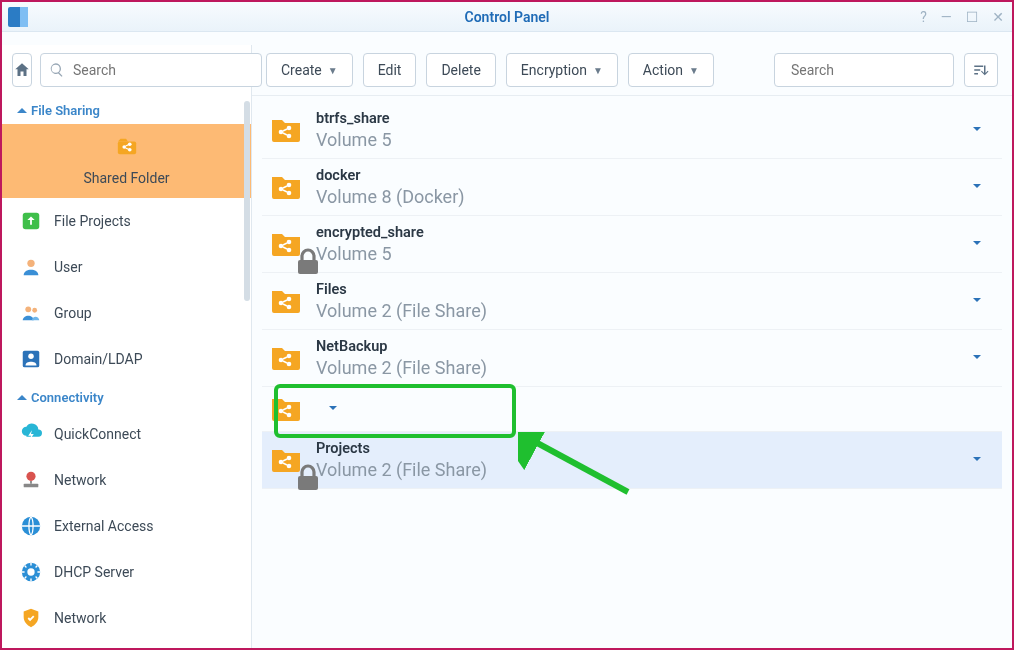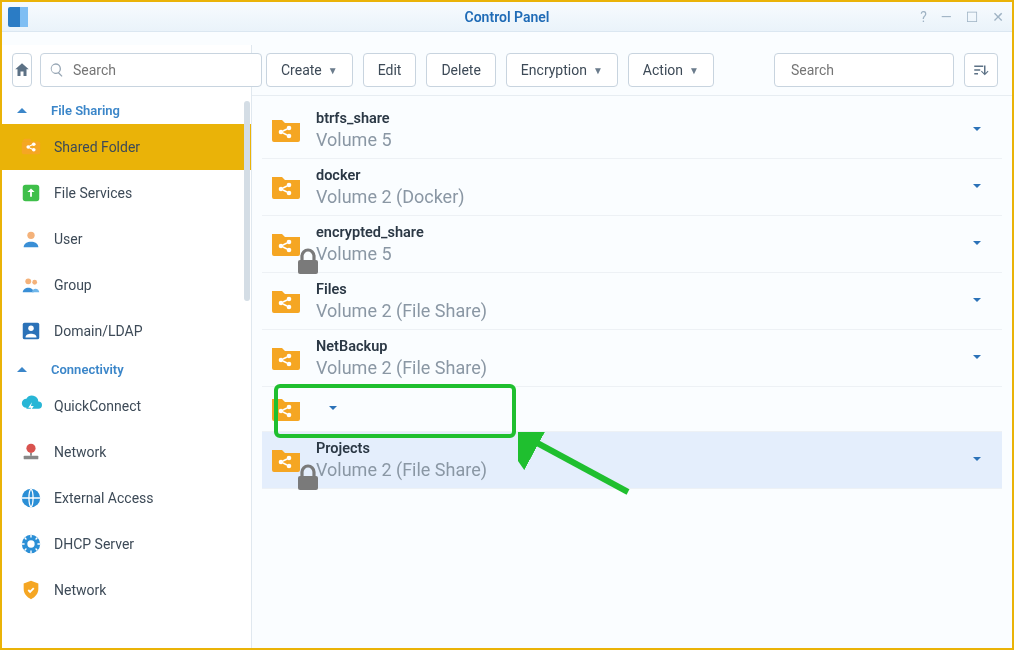--- a/index.html
+++ b/index.html
@@ -1,37 +1,37 @@
 <!DOCTYPE html>
 <html><head>
 <meta charset="utf-8">
 <style>
   * { box-sizing: border-box; font-family: -apple-system, "Segoe UI", Roboto, Arial, sans-serif; }
   body { margin:0; background:#fff; }
-  .window { width:1014px; height:650px; border:2px solid #eab308; position:relative; display:flex; flex-direction:column; background:#fafdff; }
+  .window { width:1014px; height:650px; border:2px solid #be185d; position:relative; display:flex; flex-direction:column; background:#fafdff; }
   .titlebar { height:30px; background:linear-gradient(#f7fbfe,#eaf3fa); border-bottom:1px solid #dbe7f1; display:flex; align-items:center; position:relative; }
   .title-icon { width:20px; height:20px; margin-left:6px; background:#2b7cc5; border-radius:2px; position:relative; }
   .title-icon::after{content:"";position:absolute;right:0;top:0;width:8px;height:20px;background:#7fbef3;}
   .titlebar .title { position:absolute; left:0; right:0; text-align:center; color:#1f6bb6; font-weight:600; font-size:14px; pointer-events:none;}
   .titlebar .controls { position:absolute; right:8px; top:0; height:30px; display:flex; gap:14px; align-items:center; color:#9fb3c4; font-size:14px;}
   .titlebar .controls span { cursor:pointer; }
   .body { flex:1; display:flex; min-height:0;margin-top:13px; }
   
   .sidebar { width:250px; border-right:1px solid #e0e8ef; display:flex; flex-direction:column; background:#fff; position:relative;}
   .sidebar-scroll { flex:1; overflow:hidden; }
   .sidebar-top { display:flex; gap:8px; padding:8px 10px 8px 10px; align-items:center;}
   .home-btn { width:40px; height:34px; border:1px solid #c8d4df; border-radius:4px; background:#fff; display:flex; align-items:center; justify-content:center; color:#5c7185;}
   .home-btn svg{width:18px;height:18px;fill:#5c7185;}
   .search-wrap { flex:1; height:34px; border:1px solid #c8d4df; border-radius:4px; display:flex; align-items:center; padding:0 8px; color:#98a7b5; background:#fff;}
   .search-wrap svg{width:16px;height:16px;fill:#98a7b5;margin-right:6px;}
   .search-wrap input{ border:none; outline:none; flex:1; font-size:14px; color:#333; background:transparent;}
-  .section-hdr { display:flex; align-items:center; gap:23px; padding:8px 14px 6px 14px; color:#3b86c9; font-weight:600; font-size:13px;}
+  .section-hdr { display:flex; align-items:center; gap:3px; padding:8px 14px 6px 14px; color:#3b86c9; font-weight:600; font-size:13px;}
   .section-hdr svg{width:12px;height:12px;fill:#3b86c9;}
   .nav-item { display:flex; align-items:center; gap:12px; padding:12px 18px; font-size:14px; color:#3d4a57; cursor:pointer;}
-  .nav-item.selected { background:#eab308; }
+  .nav-item.selected { background:#fdba74;flex-direction:column; }
   .nav-icon { width:22px; height:22px; display:flex; align-items:center; justify-content:center; }
   .nav-icon svg{width:22px;height:22px;}
   .sidebar-track{position:absolute;right:0;top:56px;bottom:0;width:8px;}
   .sidebar-thumb{position:absolute;right:1px;top:0;width:6px;height:200px;background:#d4dde5;border-radius:3px;}
   
   .main { flex:1; display:flex; flex-direction:column; min-width:0;}
   .toolbar { display:flex; align-items:flex-start; gap:10px; padding:8px 14px; border-bottom:1px solid #e7edf2;}
   .btn { height:34px; padding:0 14px; border:1px solid #c8d4df; border-radius:4px; background:#fff; color:#3d4a57; font-size:14px; display:flex; align-items:center; gap:6px; cursor:pointer;}
   .btn .caret{font-size:10px;color:#6b7c8c;}
   .toolbar .spacer{flex:1;}
@@ -111,21 +111,21 @@
           </span>
           <span>Shared Folder</span>
         </div>
         <div class="nav-item">
           <span class="nav-icon">
             <svg viewBox="0 0 24 24">
                 <rect x="3" y="3" width="18" height="18" rx="3" fill="#3fbf4a"></rect>
                 <path d="M12 7l-4 4h3v5h2v-5h3z" fill="#fff"></path>
               </svg>
           </span>
-          <span>File Services</span>
+          <span>File Projects</span>
         </div>
         <div class="nav-item">
           <span class="nav-icon">
             <svg viewBox="0 0 24 24">
                 <circle cx="12" cy="8" r="4" fill="#f4b27a"></circle>
                 <path d="M4 21c0-4 4-6 8-6s8 2 8 6" fill="#3a8fd6"></path>
               </svg>
           </span>
           <span>User</span>
         </div>
@@ -265,21 +265,21 @@
           <div class="row">
             <div class="folder-icon"><svg viewBox="0 0 32 28">
                 <path d="M2 4h10l3 3h15v17a2 2 0 01-2 2H4a2 2 0 01-2-2z" fill="#f5a623"></path>
                 <circle cx="11" cy="16" r="2.3" fill="#fff"></circle>
                 <circle cx="19" cy="12" r="2.3" fill="#fff"></circle>
                 <circle cx="19" cy="20" r="2.3" fill="#fff"></circle>
                 <path d="M13 15l4-2M13 17l4 2" stroke="#fff" stroke-width="1.4"></path>
               </svg></div>
             <div class="info">
               <div class="name">docker</div>
-              <div class="sub">Volume 2 (Docker)</div>
+              <div class="sub">Volume 8 (Docker)</div>
             </div>
             <div class="chev"><svg viewBox="0 0 14 14">
                 <path d="M3 5l4 4 4-4"></path>
               </svg></div>
           </div>
           <div class="row">
             <div class="folder-icon"><svg viewBox="0 0 32 28">
                 <path d="M2 4h10l3 3h15v17a2 2 0 01-2 2H4a2 2 0 01-2-2z" fill="#f5a623"></path>
                 <circle cx="11" cy="16" r="2.3" fill="#fff"></circle>
                 <circle cx="19" cy="12" r="2.3" fill="#fff"></circle>

